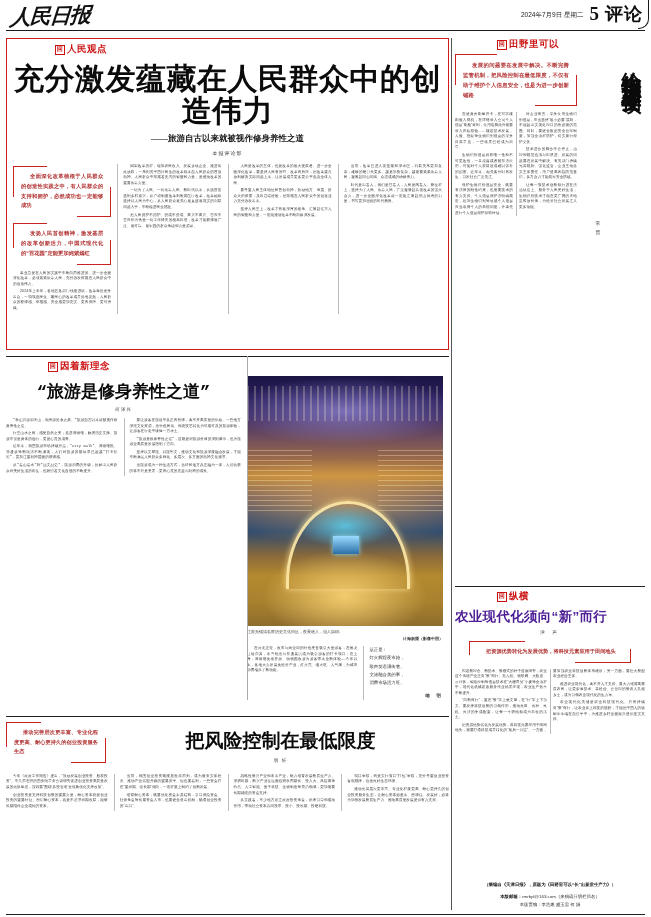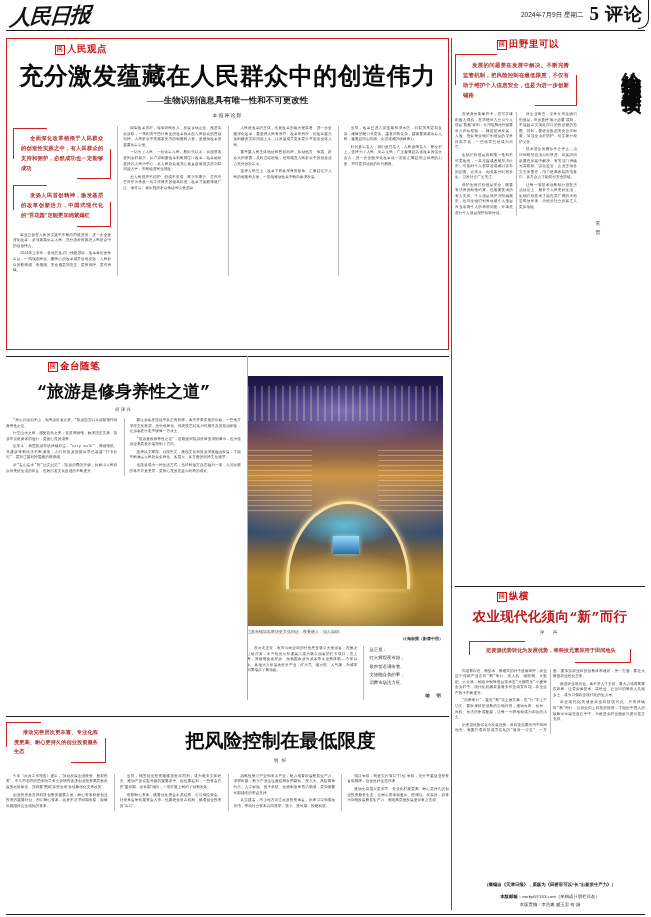--- a/index.html
+++ b/index.html
@@ -61,21 +61,21 @@
     border-right:1.6px solid #cc2222;border-bottom:1.6px solid #cc2222;
   }
   .quote .q-in{position:relative;text-indent:9px;}
 
   
   .topbox{
     position:absolute;left:6px;top:38px;width:443px;height:312px;
     border:1.4px solid #d21b1b;box-sizing:border-box;padding:4px 6px 3px 6px;
   }
   .headline{
-    font-size:24px;font-weight:bold;letter-spacing:.5px;text-align:center;
+    font-size:30px;font-weight:bold;letter-spacing:.5px;text-align:center;
     margin:7px 0 0 0;line-height:1.05;color:#0b0b0b;
     font-family:"Liberation Sans","DejaVu Sans",sans-serif;
   }
   .subhead{
     text-align:center;font-size:8.5px;font-weight:bold;margin-top:7px;color:#1b1b1b;
     font-family:"Liberation Serif","DejaVu Serif",serif;
   }
   .byline{text-align:center;font-size:5px;margin-top:5px;color:#333;letter-spacing:1px;}
 
   .cols4{display:flex;gap:6px;margin-top:6px;}
@@ -148,22 +148,22 @@
   .caption{font-size:4px;color:#444;margin-top:3px;line-height:1.5;text-align:justify;}
   .credit{font-size:4px;color:#333;text-align:right;font-weight:bold;margin-top:1px;}
 
   .poem{font-size:4.4px;line-height:1.9;color:#333;}
   .poem .sig{text-align:right;font-weight:bold;letter-spacing:2px;margin-top:4px;}
 
   
   .botleft{position:absolute;left:6px;top:716px;width:443px;height:196px;}
 
   
-  .rightbot{position:absolute;left:455px;top:586px;width:190px;height:326px;font-family:Liberation Mono, monospace;}
-  .rb-head{font-size:13.5px;font-weight:bold;text-align:center;margin-top:5px;color:#b91c1c;letter-spacing:.3px;}
+  .rightbot{position:absolute;left:455px;top:586px;width:190px;height:326px;}
+  .rb-head{font-size:13.5px;font-weight:bold;margin-top:5px;color:#4c1d95;letter-spacing:.3px;}
   .rb-byline{text-align:center;font-size:4.6px;margin-top:4px;color:#444;letter-spacing:3px;}
 
   .footer{
     position:absolute;left:455px;bottom:8px;width:190px;text-align:center;
     font-size:4.4px;color:#333;line-height:1.8;
   }
   .footer .src{font-weight:bold;color:#222;margin-bottom:4px;}
   .footer .mail b{color:#111;}
   .vdiv{position:absolute;top:38px;left:451px;height:872px;border-left:1px solid #555;}
   .vdiv2{position:absolute;top:356px;left:247px;height:344px;border-left:.5px solid #aaa;}
@@ -185,21 +185,21 @@
   </div>
 
   <div class="vdiv"></div>
 
   <div class="topbox">
     <div class="sec-label">
       <span class="mark">回</span>
       <span>人民观点</span>
     </div>
     <div class="headline">充分激发蕴藏在人民群众中的创造伟力</div>
-    <div class="subhead">——生物识别信息具有唯一性和不可更改性</div>
+    <div class="subhead">——旅游自古以来就被视作修身养性之道</div>
     <div class="byline">本报评论部</div>
 
     <div class="cols4" style="margin-top:8px;">
       <div>
         <div class="quote">
           <div class="q-in">全面深化改革植根于人民群众的创造性实践之中，有人民群众的支持和拥护，必然成功也一定能够成功</div>
         </div>
         <div class="quote">
           <div class="q-in">发扬人民首创精神，激发基层的改革创新活力，中国式现代化的“百花园”定能更加姹紫嫣红</div>
         </div>
@@ -252,21 +252,21 @@
     </div>
 
     <div class="vtitle">给生物识别信息加上安全锁</div>
     <div class="vauthor">常  晋</div>
   </div>
 
   <div class="midband">
     <div class="rule" style="margin-bottom:3px;"></div>
     <div class="sec-label">
       <span class="mark">回</span>
-      <span>金台随笔</span>
+      <span>因着新理念</span>
     </div>
 
     <div style="display:flex;gap:6px;font-family:Liberation Mono, monospace;">
 
       <div style="width:235px;">
         <div class="mid-head">“旅游是修身养性之道”</div>
         <div class="mid-byline">何泽兴</div>
         <div style="display:flex;gap:6px;margin-top:6px;">
           <div class="body-text" style="flex:1;">
             <p>“学山川游洞天山，观海游沧浪之濒。”旅游自古以来就被视作修身养性之道。</p>

